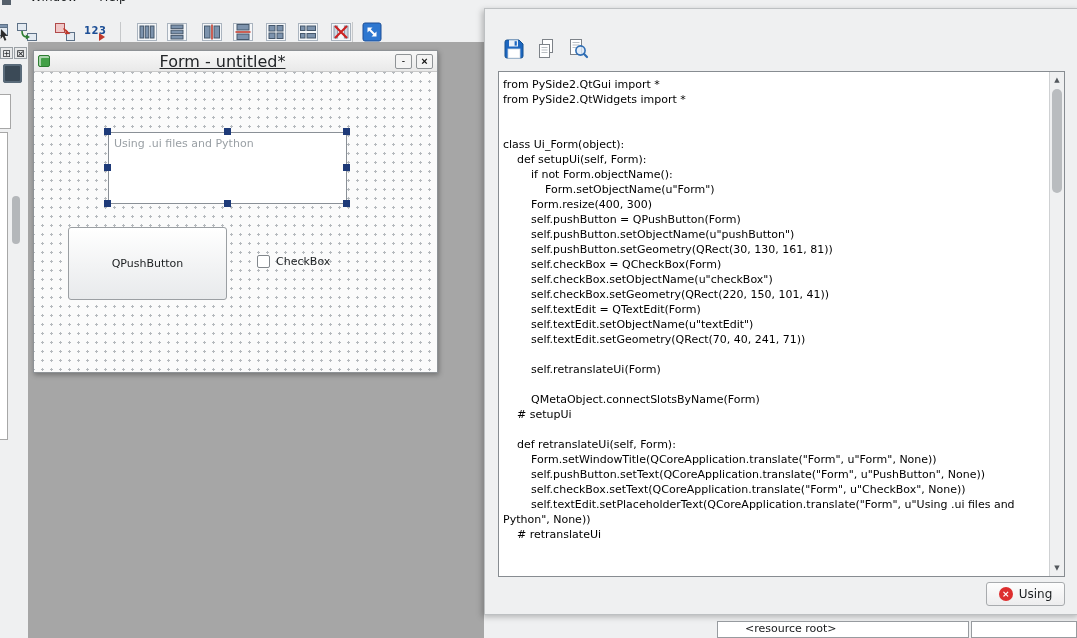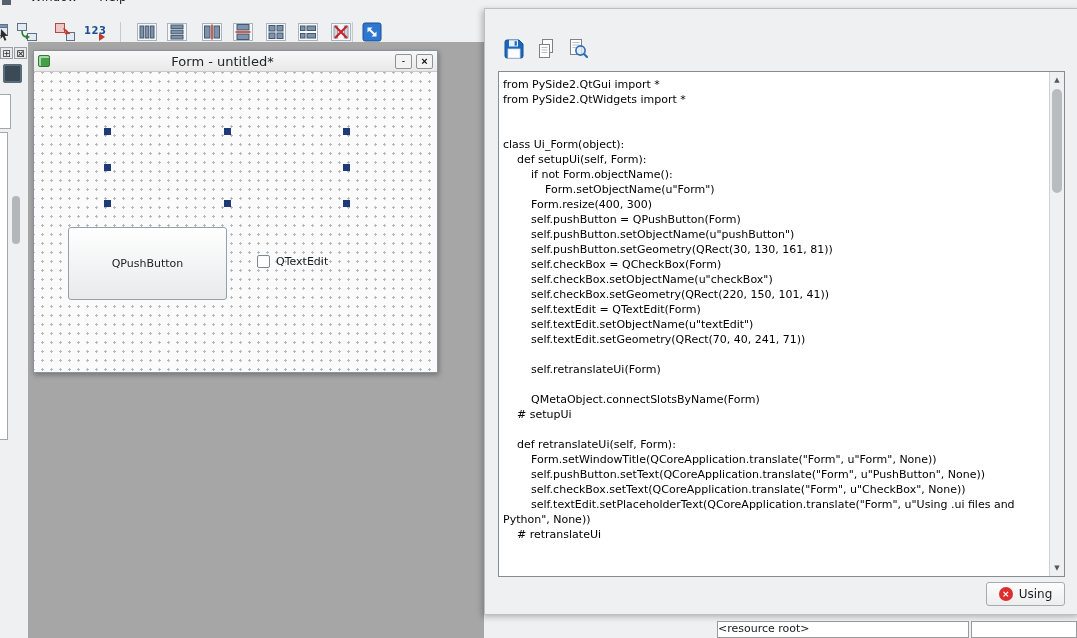--- a/index.html
+++ b/index.html
@@ -27,21 +27,21 @@
   .mdi-ctrl { position:absolute; top:47px; width:13px; height:12px; font-size:10px; line-height:11px; text-align:center; color:#2b2e31; background:#e9eaeb; border:1px solid #9aa0a5; }
   .side-icon { position:absolute; left:3px; top:64px; width:19px; height:19px; background:#3b4a57; border-radius:3px; box-shadow:inset 0 0 0 2px #5a6b7a; }
   .dock-frag1 { position:absolute; left:0; top:94px; width:11px; height:35px; background:#fff; border:1px solid #a7a7a7; border-left:none; }
   .dock-frag2 { position:absolute; left:0; top:132px; width:8px; height:308px; background:#fff; border:1px solid #a7a7a7; border-left:none; }
   .scroll-frag { position:absolute; left:12px; top:196px; width:8px; height:48px; background:#b4b7ba; border-radius:4px; }
 
   
   .form-window { position:absolute; left:33px; top:50px; width:405px; height:323px; background:#fbfbfb; border:1px solid #8e9296; box-shadow:1px 2px 5px rgba(0,0,0,.3); }
   .fw-titlebar { height:21px; background:linear-gradient(#f8f8f8,#e9e9e9); border-bottom:1px solid #c9c9c9; display:flex; align-items:center; padding:0 4px; gap:4px; }
   .fw-icon { width:12px; height:12px; border-radius:2px; background:var(--form-icon-green,#43a047); border:1px solid #2e7d32; box-shadow:inset 2px 2px 0 rgba(255,255,255,.55); flex:none; }
-  .fw-title { flex:1; text-align:center; font-size:13px; color:#232629; }
+  .fw-title { flex:1; text-align:center; font-size:16px; color:#232629;text-decoration:underline; }
   .fw-btn { width:17px; height:15px; border:1px solid #8f9396; border-radius:2px; background:#f3f3f3; font-size:10px; line-height:12px; text-align:center; color:#111; flex:none; padding:0; cursor:pointer; }
   .fw-close { font-weight:bold; font-size:11px; }
   .fw-body { position:relative; height:300px;
     background-image:radial-gradient(circle,#b5b9bd 1px,rgba(0,0,0,0) 1.1px);
     background-size:9px 9px; background-position:4px 5px; }
 
   .textedit { position:absolute; left:74px; top:60px; width:239px; height:72px; background:#fff; border:1px solid #8a9097; }
   .textedit .ph { display:block; padding:4px 5px; font-size:11px; color:#9aa0a5; }
   .handle { position:absolute; width:7px; height:7px; background:var(--selection-handle,#1e3a78); }
   .h-tl{left:70px;top:56px} .h-tc{left:190px;top:56px} .h-tr{left:309px;top:56px}
@@ -63,21 +63,21 @@
     white-space:pre-wrap; overflow-wrap:break-word; color:#000; overflow:hidden; }
   .vscroll { position:absolute; top:0; right:0; width:15px; bottom:0; background:#eff0f1; border-left:1px solid #cfd1d3; }
   .sb-arrow { position:absolute; left:0; width:14px; height:14px; font-size:7px; color:#53585d; text-align:center; line-height:14px; cursor:pointer; }
   .sb-up { top:1px; } .sb-down { bottom:1px; }
   .sb-thumb { position:absolute; left:2px; right:2px; top:17px; height:104px; background:#b9bcbf; border-radius:5px; cursor:pointer; }
   .close-btn { position:absolute; left:501px; top:573px; width:79px; height:24px; border:1px solid #a8abae; border-radius:3px;
     background:linear-gradient(#fdfdfd,#ededee); display:flex; align-items:center; justify-content:center; gap:6px; font-size:12px; color:#1b1e20; cursor:pointer; font-family:inherit; }
   .close-ico { width:14px; height:14px; border-radius:50%; background:var(--close-icon-red,#dd2e2e); color:#fff; font-size:9px; line-height:14px; text-align:center; font-weight:bold; flex:none; }
 
   
-  .res-box { position:absolute; left:717px; top:621px; width:252px; height:17px; background:#fff; border:1px solid #979b9f; font-size:11px; line-height:14px; color:#17191b; overflow:hidden; }
+  .res-box { position:absolute; left:717px; top:621px; width:252px; height:17px; background:#fff; border:1px solid #979b9f; font-size:11px; padding-left:27px; line-height:14px; color:#17191b; overflow:hidden; }
   .res-box2 { position:absolute; left:971px; top:621px; width:106px; height:17px; background:#fff; border:1px solid #979b9f; }
 </style>
 </head>
 <body>
 
 <div class="screen">
 
   <div class="menubar">
     <span class="menu-frag"></span>
     <div class="menubar-inner">
@@ -196,34 +196,37 @@
   <div class="scroll-frag"></div>
 
   <div class="form-window">
     <div class="fw-titlebar">
       <span class="fw-icon"></span>
       <span class="fw-title">Form - untitled*</span>
       <button class="fw-btn">-</button>
       <button class="fw-btn fw-close">×</button>
     </div>
     <div class="fw-body">
+      <div class="textedit">
+        <span class="ph">Using .ui files and Python</span>
+      </div>
       <span class="handle h-tl"></span>
       <span class="handle h-tc"></span>
       <span class="handle h-tr"></span>
       <span class="handle h-ml"></span>
       <span class="handle h-mr"></span>
       <span class="handle h-bl"></span>
       <span class="handle h-bc"></span>
       <span class="handle h-br"></span>
 
       <div class="pushbutton">QPushButton</div>
 
       <div class="checkbox-row">
         <span class="cb-box"></span>
-        <span class="cb-label">QTextEdit</span>
+        <span class="cb-label">CheckBox</span>
       </div>
     </div>
   </div>
 
   <div class="dialog">
     <button class="dlg-tb-btn" style="left:16px">
       <svg width="24" height="24" viewBox="0 0 24 24">
         <path d="M3 5 a2 2 0 0 1 2-2 h12 l4 4 v12 a2 2 0 0 1 -2 2 h-14 a2 2 0 0 1 -2-2 Z" style="fill:var(--save-icon-blue,#1c66c0)" stroke="#14508f"></path>
         <rect x="7" y="3.2" width="9" height="6.3" fill="#eaf0f8"></rect>
         <rect x="12.6" y="4.2" width="2.2" height="4.4" style="fill:var(--save-icon-blue,#1c66c0)"></rect>

